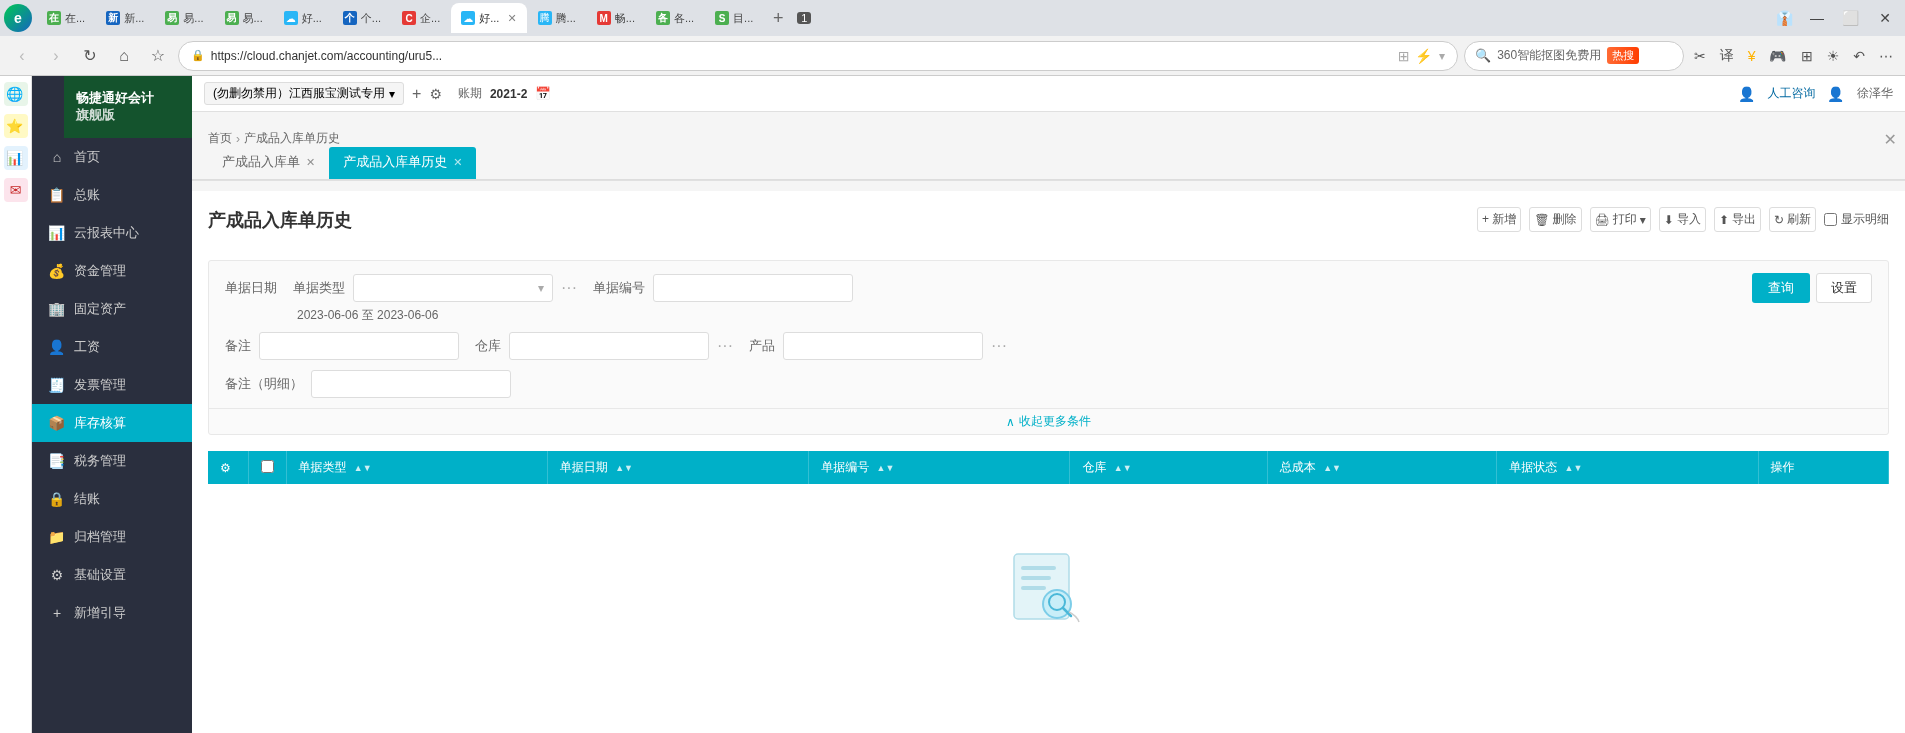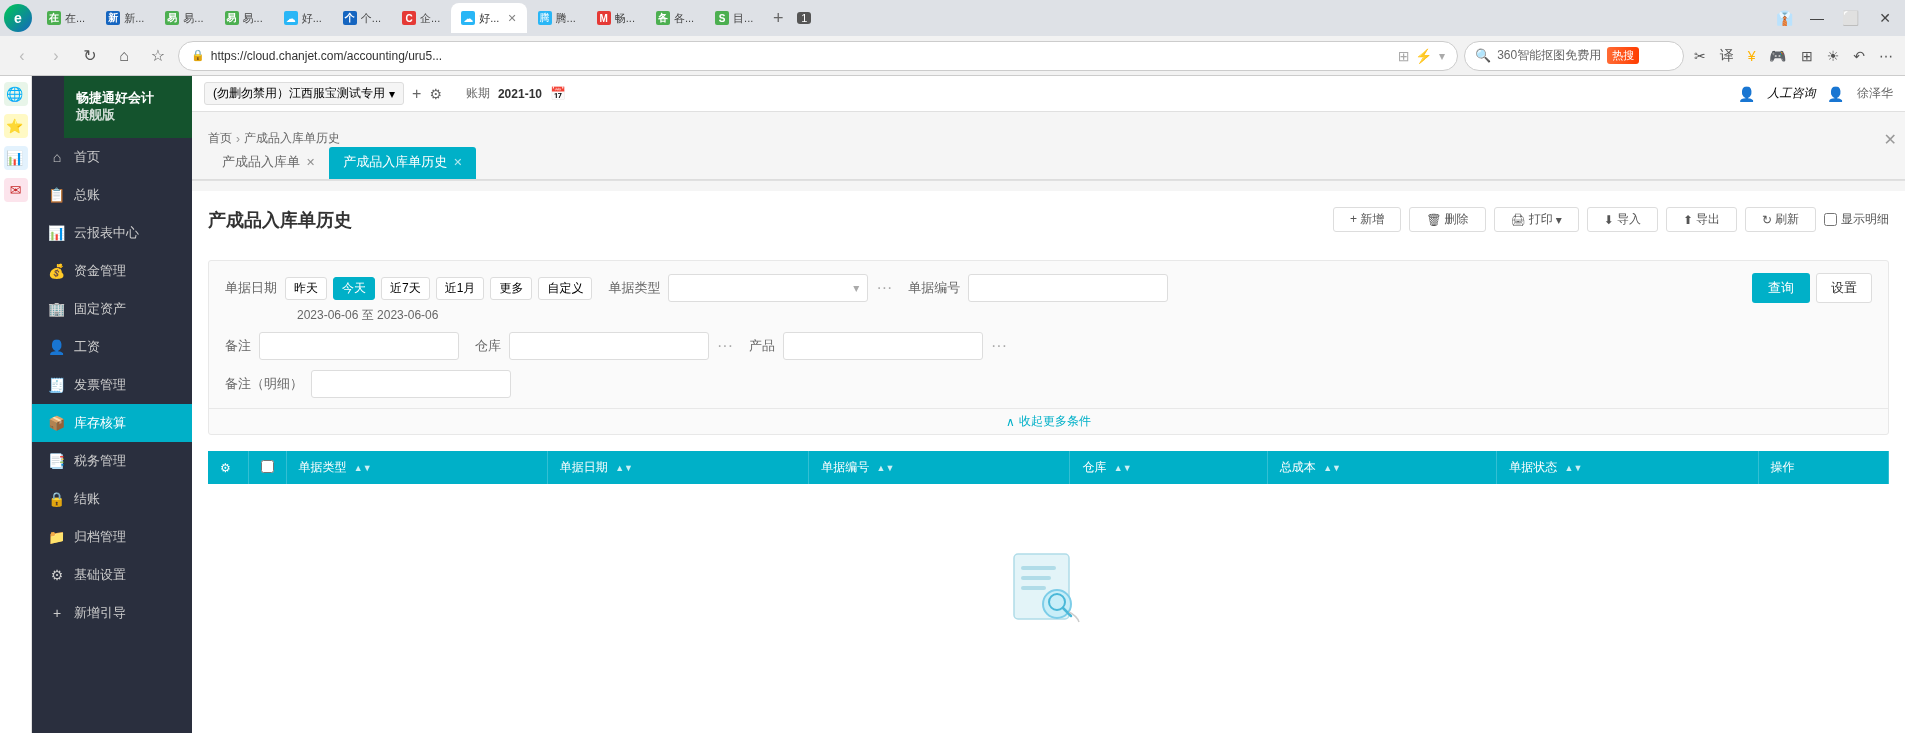--- a/index.html
+++ b/index.html
@@ -43,41 +43,41 @@
     .nav-item { display: flex; align-items: center; padding: 10px 16px; color: #ccc; cursor: pointer; gap: 8px; font-size: 13px; }
     .nav-item.active { background: #00b0c8; color: #fff; }
     .nav-icon { font-size: 14px; width: 18px; text-align: center; }
 
     
     .main-content { flex: 1; background: #f5f5f5; display: flex; flex-direction: column; overflow: hidden; gap: 10px; }
 
     
     .top-bar { height: 36px; background: #fff; border-bottom: 1px solid #e0e0e0; display: flex; align-items: center; padding: 0 12px; gap: 8px; }
     .company-selector { display: flex; align-items: center; gap: 4px; background: #f5f5f5; border: 1px solid #ddd; border-radius: 3px; padding: 2px 8px; font-size: 12px; cursor: pointer; }
-    .period-label { font-size: 12px; color: #666; margin-left: 16px; }
+    .period-label { font-size: 12px; color: #666; margin-left: 8px; }
     .period-value { font-size: 12px; color: #333; font-weight: bold; }
     .top-bar-right { margin-left: auto; display: flex; align-items: center; gap: 12px; font-size: 12px; color: #666; }
 
     
     .breadcrumb-area { background: #f5f5f5; padding: 8px 16px 0; display: flex; align-items: center; gap: 4px; }
     .breadcrumb-item { font-size: 12px; color: #666; cursor: pointer; }
     .breadcrumb-sep { color: #999; font-size: 12px; }
 
     .page-tabs { display: flex; align-items: center; background: #f5f5f5; padding: 0 16px; border-bottom: 1px solid #ddd; }
     .page-tab { padding: 6px 14px; font-size: 13px; cursor: pointer; color: #666; border-bottom: 2px solid transparent; display: flex; align-items: center; gap: 6px; }
     .page-tab.active { color: #fff; background: #00b0c8; border-radius: 3px 3px 0 0; border-bottom: 2px solid #00b0c8; }
     .page-tab-close { font-size: 11px; opacity: 0.7; }
 
     
     .content-area { flex: 1; background: #fff; padding: 16px; overflow-y: auto; }
     .page-title { font-size: 18px; font-weight: bold; color: #333; margin-bottom: 16px; }
 
     
     .content-toolbar { display: flex; align-items: center; gap: 8px; margin-bottom: 16px; font-size: 13px; color: #555; }
-    .tb-btn { display: flex; align-items: center; gap: 3px; cursor: pointer; padding: 3px 16px; border: 1px solid #ddd; border-radius: 3px; background: #fff; font-size: 12px; }
+    .tb-btn { display: flex; align-items: center; gap: 3px; cursor: pointer; padding: 3px 4px; border: 1px solid #ddd; border-radius: 3px; background: #fff; font-size: 12px; }
 
     
     .filter-area { background: #fafafa; border: 1px solid #e8e8e8; border-radius: 3px; padding: 12px 16px; margin-bottom: 16px; }
     .filter-row { display: flex; align-items: center; gap: 16px; margin-bottom: 10px; }
     .filter-row:last-child { margin-bottom: 0; }
     .date-filter { display: flex; align-items: center; gap: 6px; }
     .date-btn { padding: 2px 8px; border: 1px solid #ddd; border-radius: 3px; font-size: 12px; cursor: pointer; background: #fff; }
     .date-btn.active { background: #00b0c8; color: #fff; border-color: #00b0c8; }
     .date-range { font-size: 12px; color: #666; }
     .filter-input { height: 28px; border: 1px solid #ddd; border-radius: 3px; padding: 0 8px; font-size: 12px; width: 200px; }
@@ -279,25 +279,25 @@
   <div class="main-content">
 
     <div class="top-bar">
       <div class="company-selector">
         <span>(勿删勿禁用）江西服宝测试专用</span>
         <span>▾</span>
       </div>
       <div style="font-size:16px;color:#666;cursor:pointer;">+</div>
       <div style="font-size:14px;color:#666;cursor:pointer;">⚙</div>
       <span class="period-label">账期</span>
-      <span class="period-value">2021-10</span>
+      <span class="period-value">2021-2</span>
       <span style="font-size:13px;color:#666;cursor:pointer;">📅</span>
       <div class="top-bar-right">
         <span style="font-size:14px;">👤</span>
-        <span style="cursor:pointer;color:#000000;font-style:italic;">人工咨询</span>
+        <span style="cursor:pointer;color:#0369a1;">人工咨询</span>
         <span style="font-size:14px;">👤</span>
         <span>徐泽华</span>
       </div>
     </div>
 
     <div style="background:#f5f5f5;border-bottom:1px solid #e0e0e0;position:relative;">
       <div class="breadcrumb-area">
         <span class="breadcrumb-item">首页</span>
         <span class="breadcrumb-sep">›</span>
         <span class="breadcrumb-item">产成品入库单历史</span>
@@ -350,28 +350,20 @@
             <span>显示明细</span>
           </label>
         </div>
       </div>
 
       <div class="filter-area">
 
         <div class="filter-row">
           <div class="filter-cell">
             <span class="filter-cell-label">单据日期</span>
-            <div class="date-filter">
-              <button class="date-btn">昨天</button>
-              <button class="date-btn active">今天</button>
-              <button class="date-btn">近7天</button>
-              <button class="date-btn">近1月</button>
-              <button class="date-btn">更多</button>
-              <button class="date-btn">自定义</button>
-            </div>
           </div>
           <div class="filter-cell">
             <span class="filter-cell-label">单据类型</span>
             <div class="filter-select">
               <span></span>
               <span style="color:#aaa;">▾</span>
             </div>
             <span class="filter-dots">···</span>
           </div>
           <div class="filter-cell">

